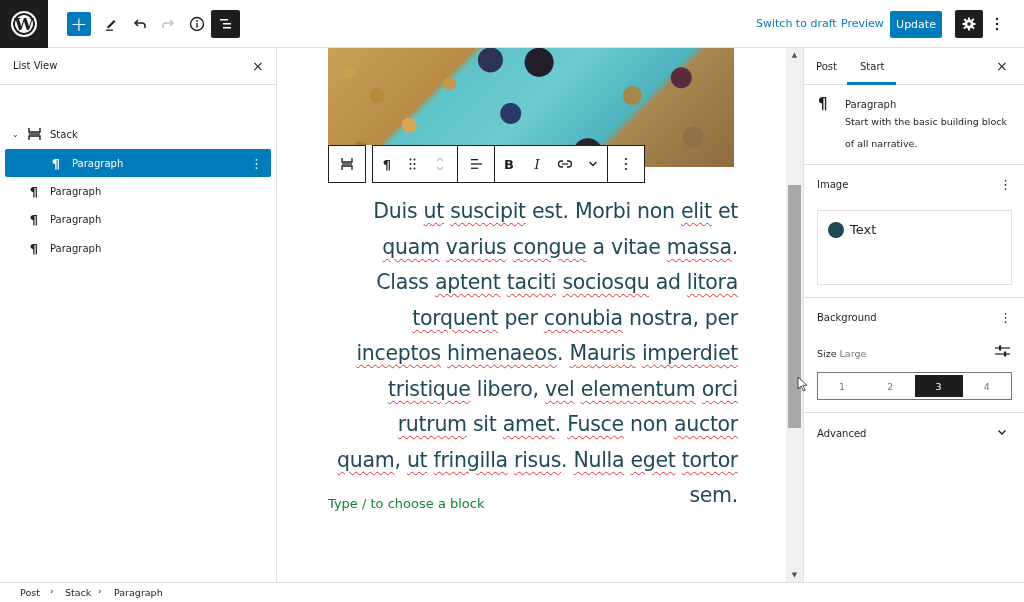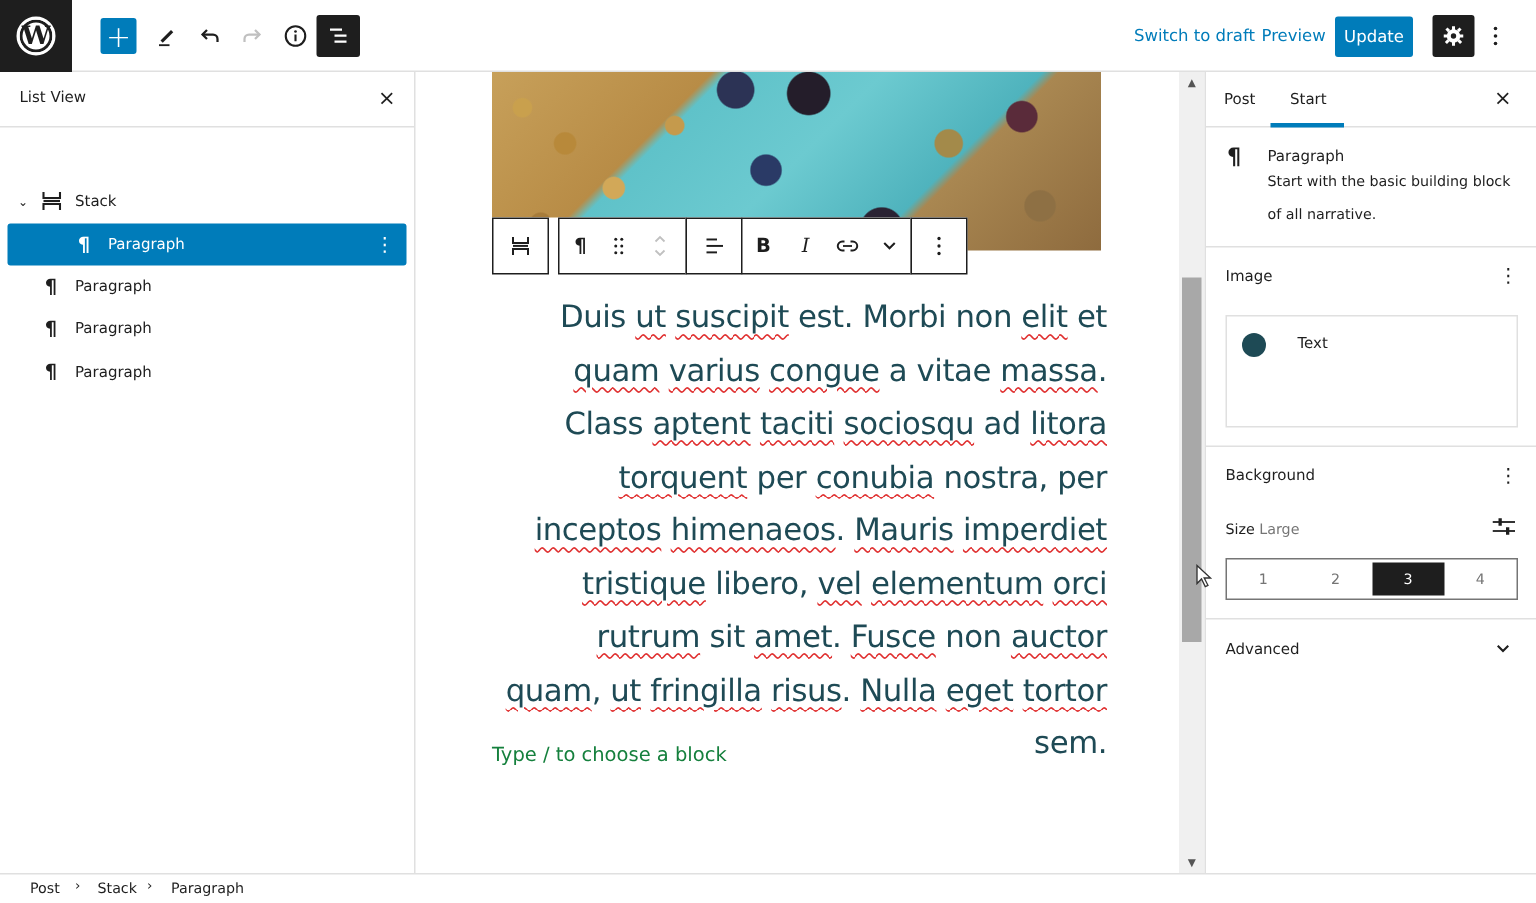--- a/index.html
+++ b/index.html
@@ -74,21 +74,21 @@
   .block-card { position: relative; height: 80px; border-bottom: 1px solid #e0e0e0; }
   .bc-icon { position: absolute; left: 14px; top: 10px; font-size: 15px; font-weight: bold; }
   .bc-name { position: absolute; left: 41px; top: 14px; font-size: 10px; color: #1e1e1e; }
   .bc-desc { position: absolute; left: 41px; top: 26px; width: 172px; font-size: 9.5px; line-height: 22px; color: #1e1e1e; }
   .panel-title { position: absolute; left: 13px; font-size: 10px; color: #1e1e1e; }
   .panel-dots { position: absolute; left: 195px; font-size: 13px; color: #1e1e1e; }
   .color-box { position: absolute; left: 13px; top: 162px; width: 195px; height: 75px; border: 1px solid #e0e0e0; }
   .color-row { position: absolute; left: 0; width: 193px; height: 37px; display: flex; align-items: center; }
   .color-row + .color-row { border-top: 1px solid #e0e0e0; }
   .swatch { position: absolute; left: 10px; width: 16px; height: 16px; border-radius: 50%; }
-  .color-label { position: absolute; left: 32px; font-size: 10px; color: #1e1e1e; margin-left: 15px; }
+  .color-label { position: absolute; left: 32px; font-size: 13px; color: #1e1e1e; }
   .divider { position: absolute; left: 0; width: 220px; height: 1px; background: #e0e0e0; }
   .size-label { position: absolute; left: 13px; top: 300px; font-size: 9.5px; color: #1e1e1e; }
   .size-value { color: #757575; }
   .size-controls-icon { position: absolute; left: 191px; top: 296px; width: 15px; height: 14px; }
   .seg { position: absolute; left: 13px; top: 324px; width: 195px; height: 28px; border: 1px solid #757575; display: flex; }
   .seg-btn { flex: 1; display: flex; align-items: center; justify-content: center; font-size: 9.5px; color: #757575; }
   .seg-btn.active { background: #1e1e1e; color: #fff; margin: 2px 0; }
   .adv-chev { position: absolute; left: 193px; top: 381px; font-size: 10px; }
 
   

